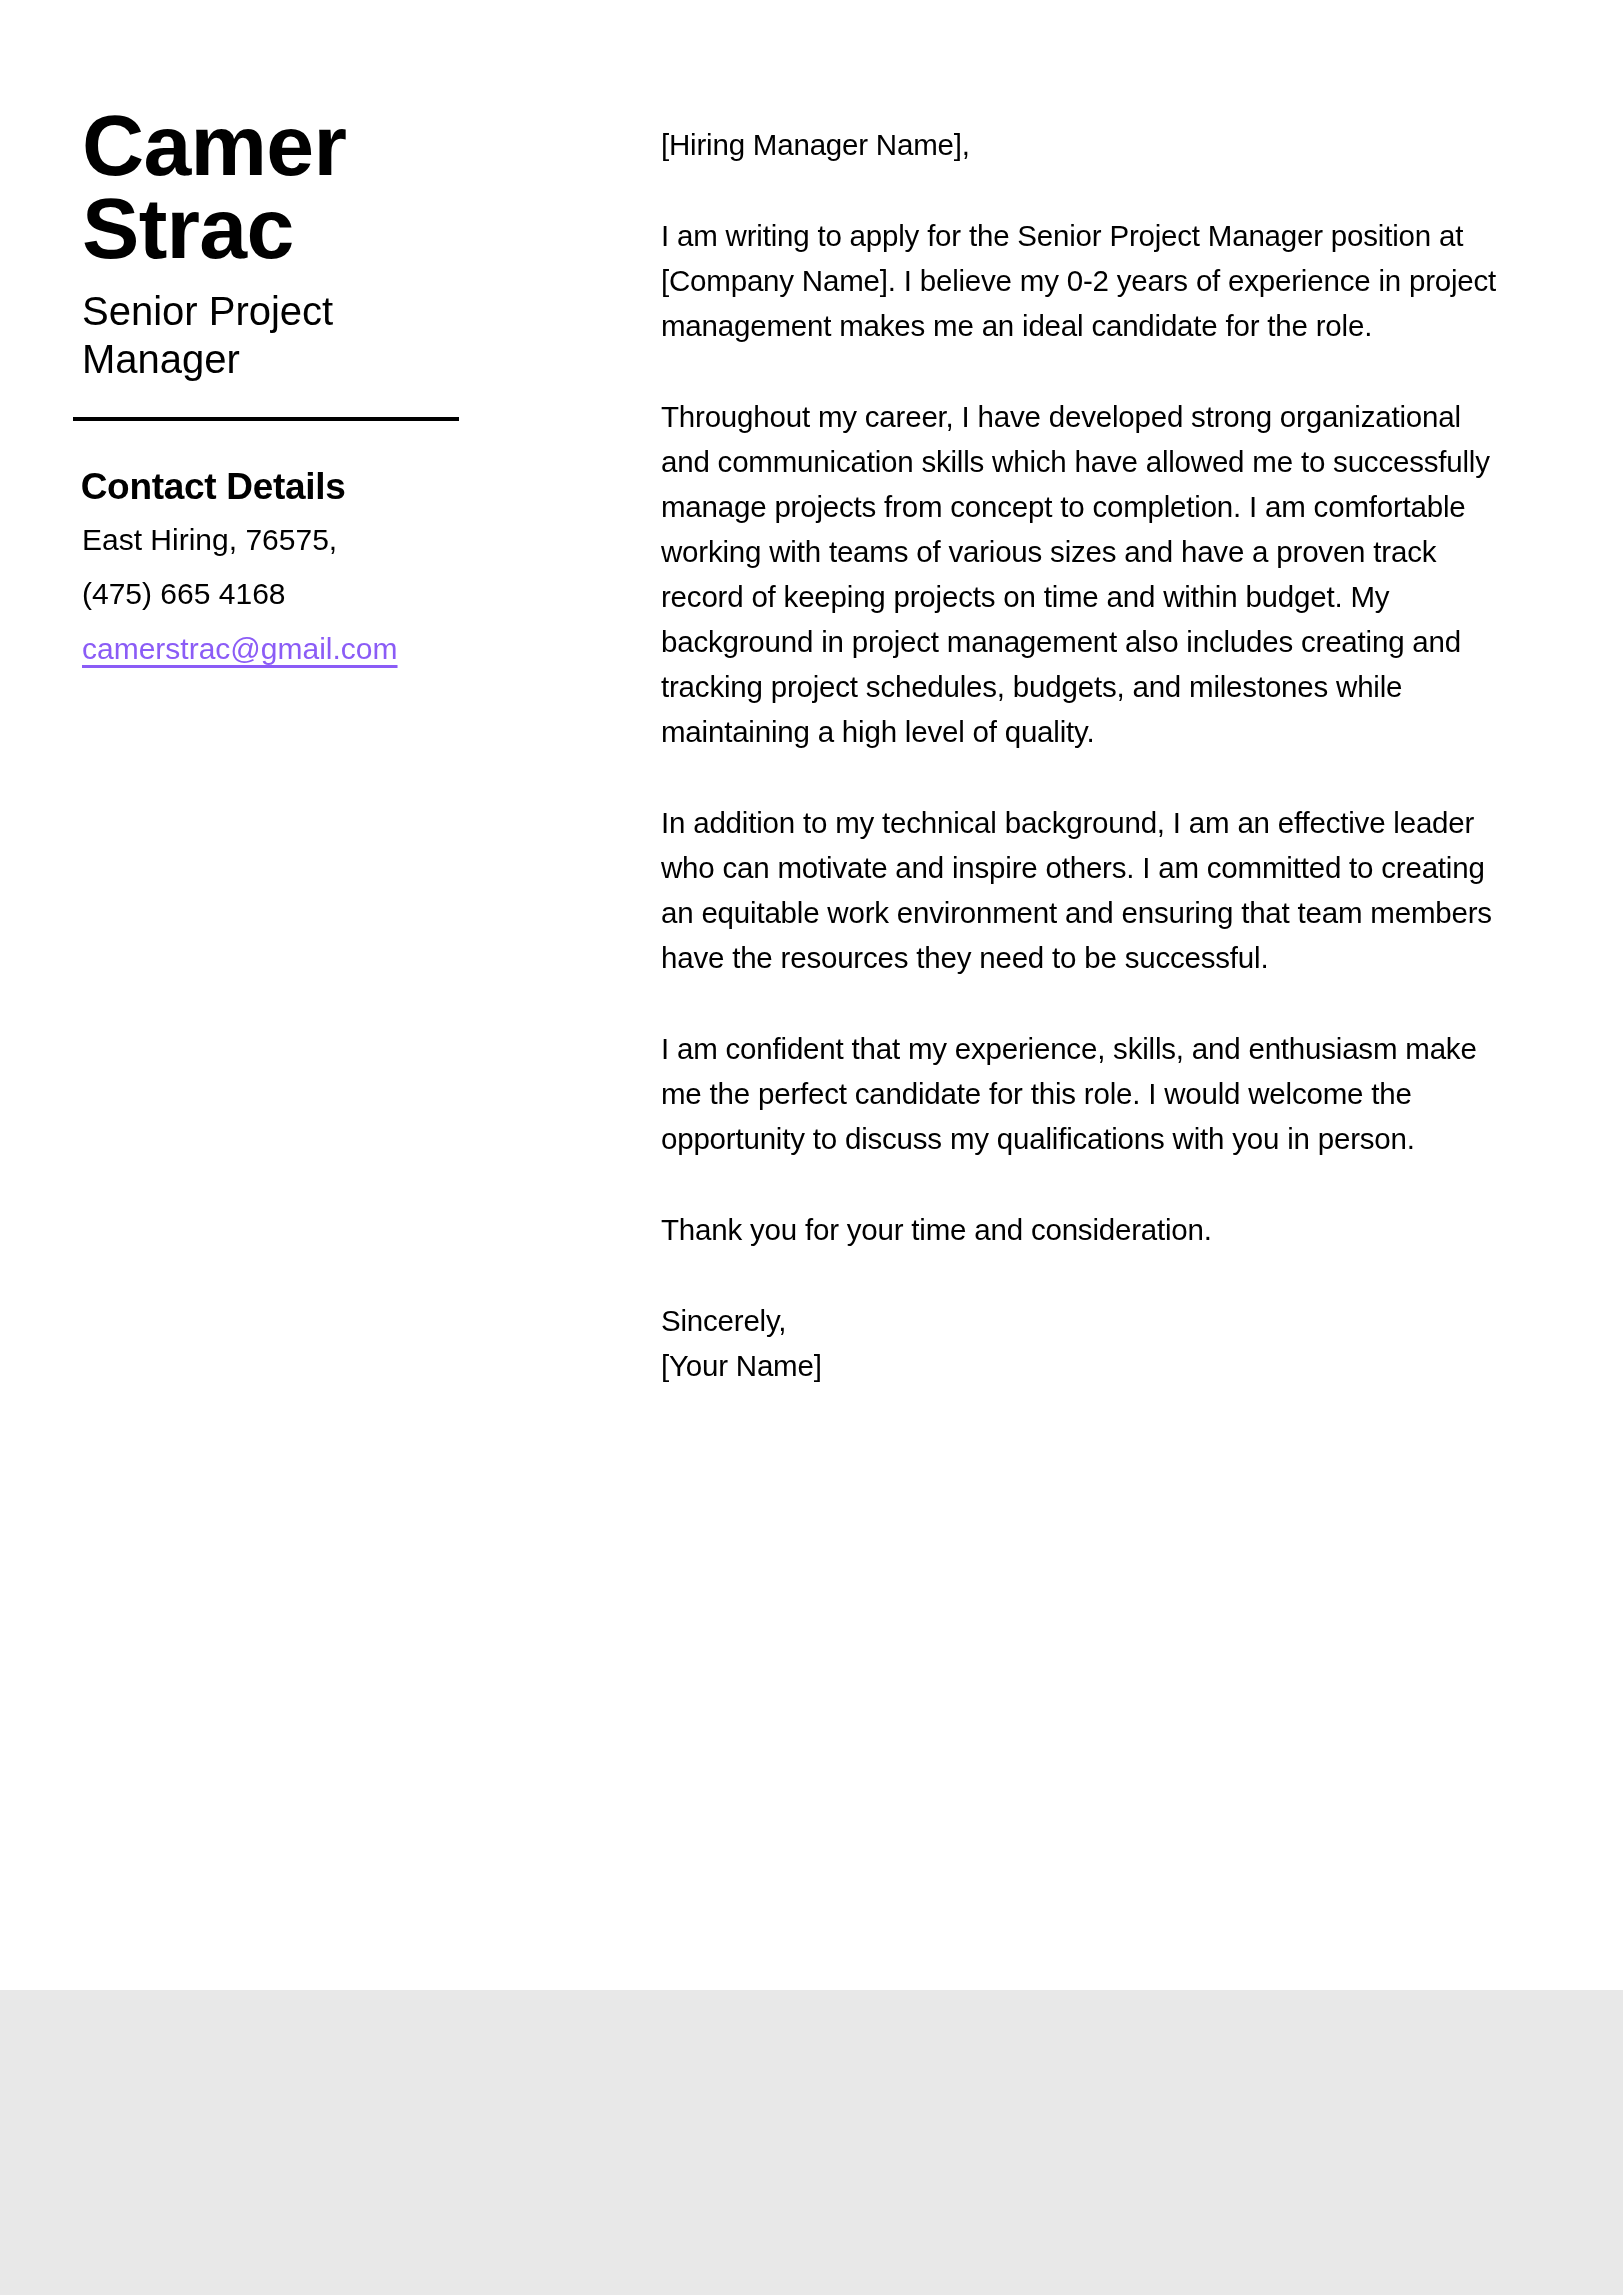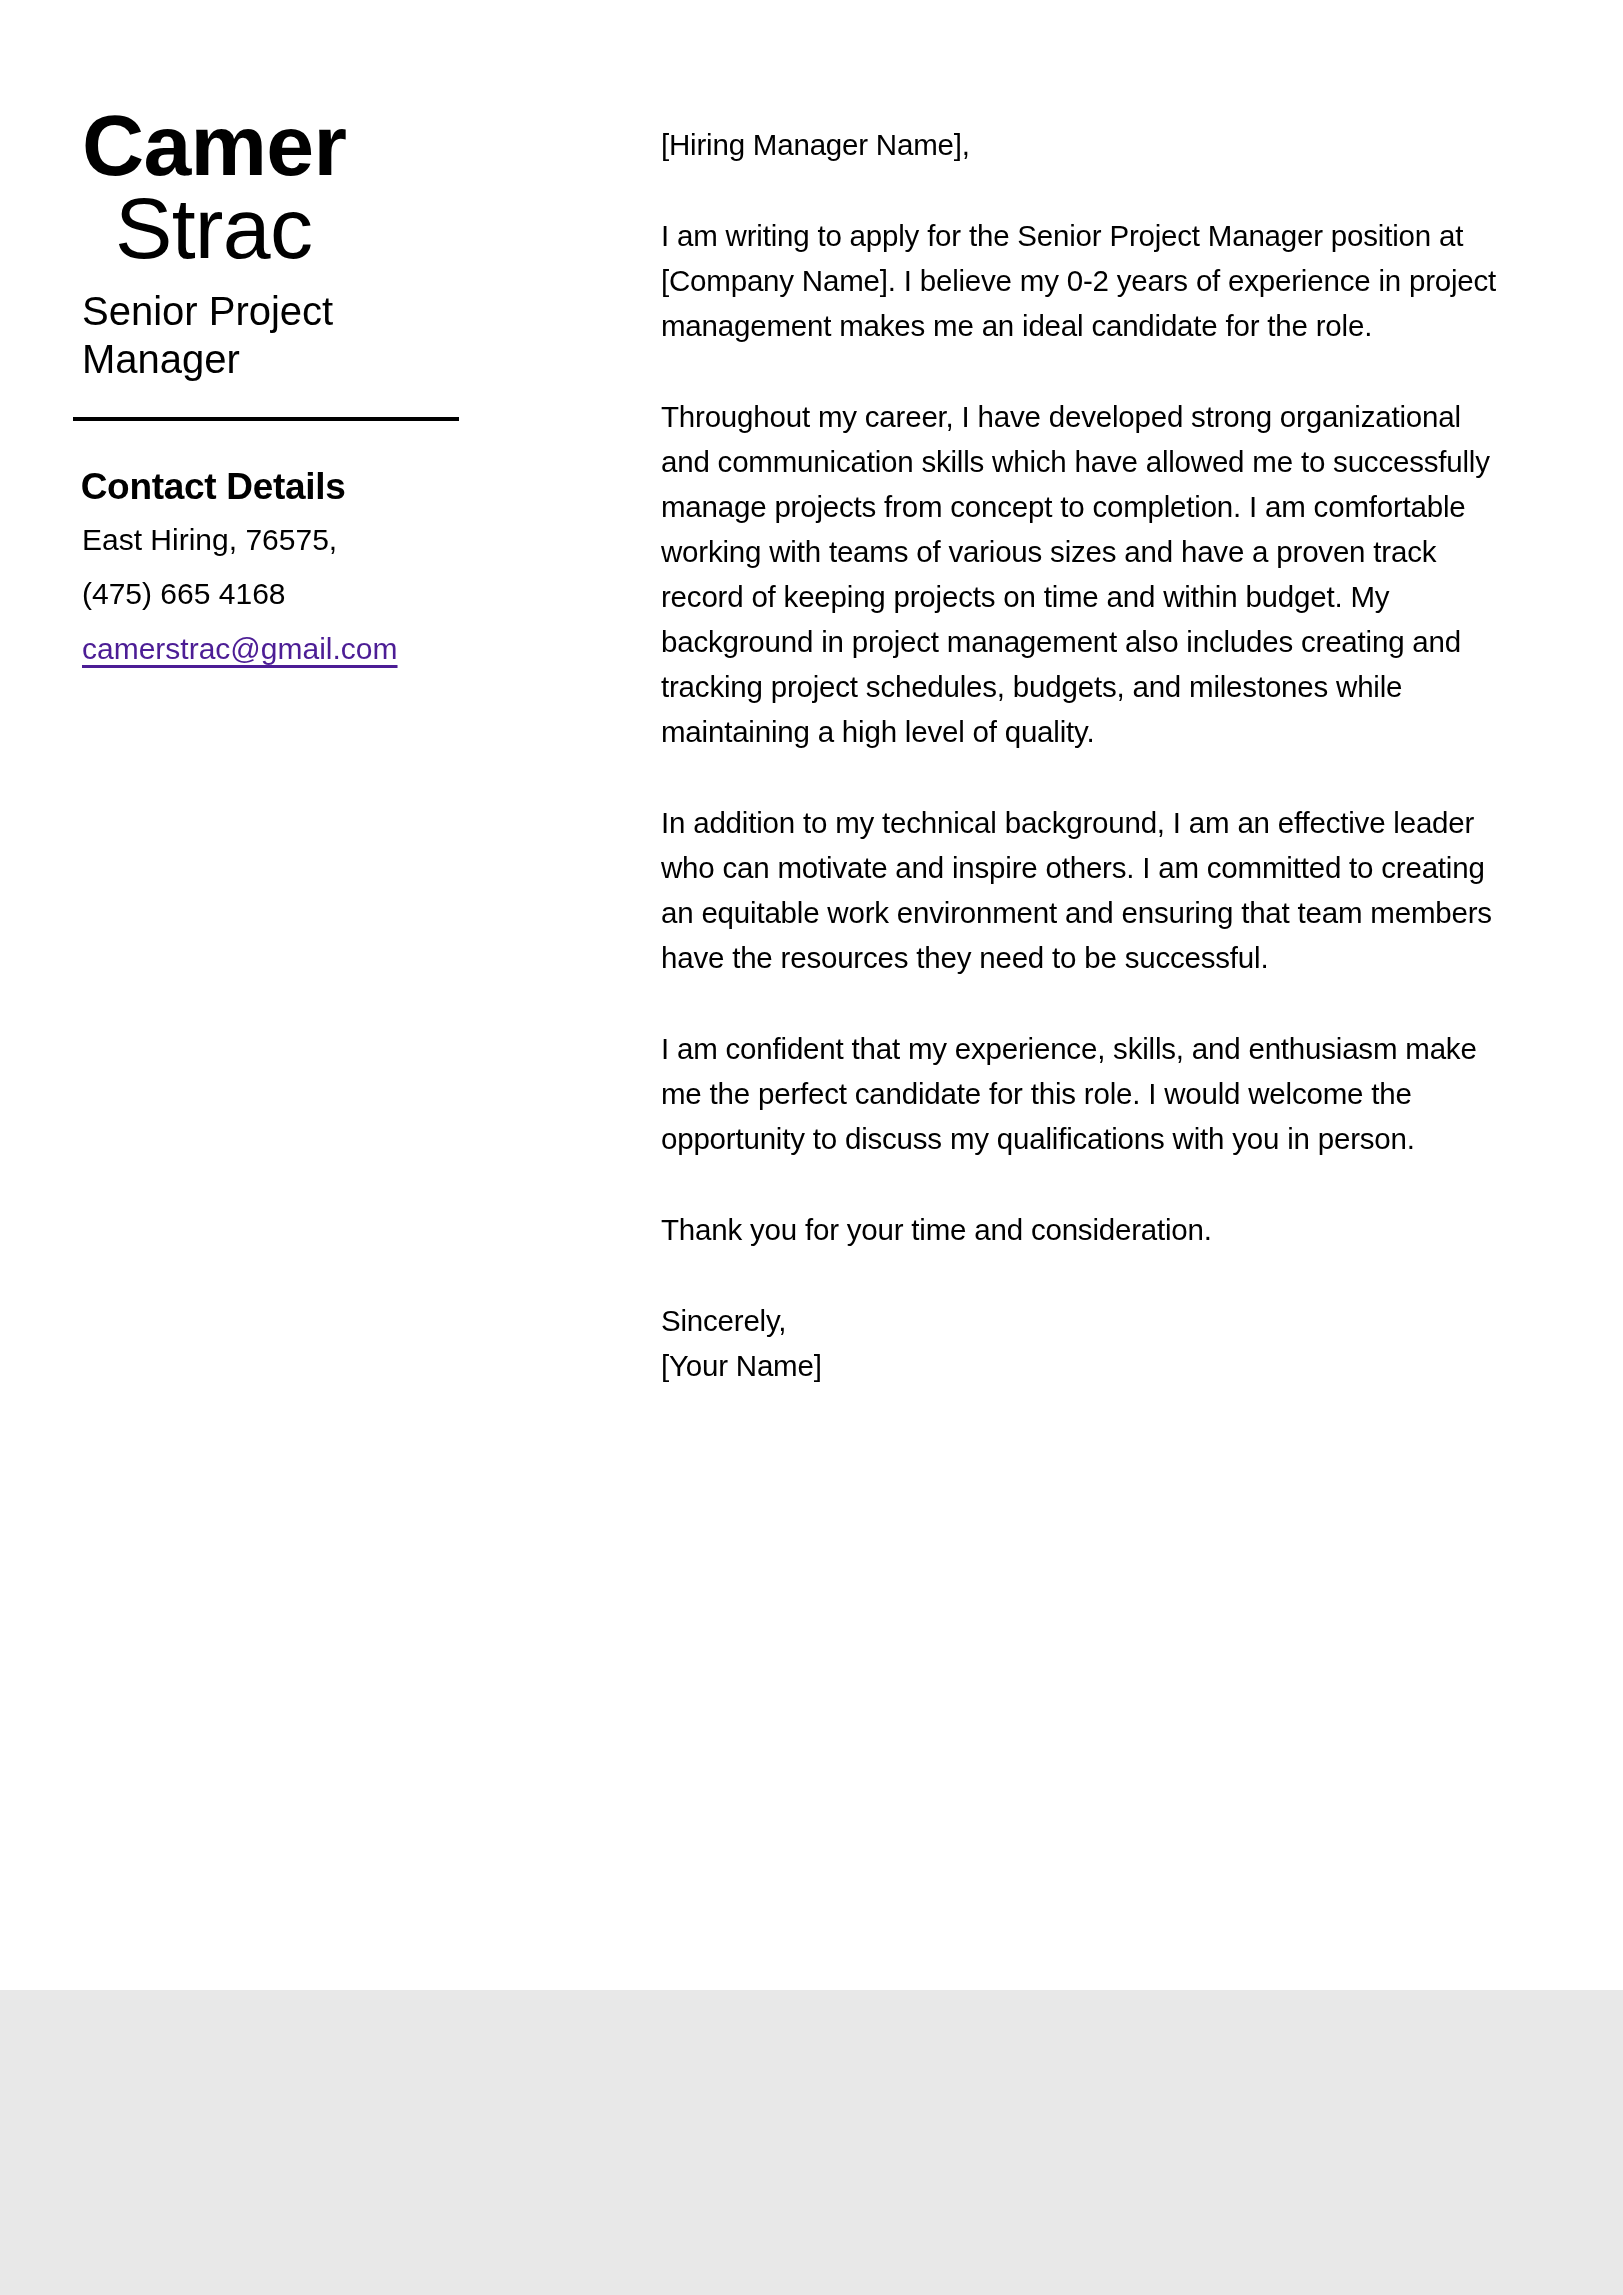--- a/index.html
+++ b/index.html
@@ -26,21 +26,21 @@
   .name {
     position: absolute;
     top: 104px;
     left: 0;
     font-size: 86px;
     line-height: 83px;
     letter-spacing: -0.7px;
     font-weight: 700;
   }
   .name .first, .name .last { display: block; }
-  .name .last { font-weight: 400; margin-left: 33px; }
+  .name .last { font-weight: 700; }
   .job-title {
     position: absolute;
     top: 287px;
     left: 0;
     width: 340px;
     font-size: 40px;
     line-height: 48px;
     font-weight: 400;
   }
   .divider {
@@ -64,21 +64,21 @@
     position: absolute;
     top: 520px;
     left: 0;
     width: 380px;
     font-size: 30px;
     line-height: 40px;
   }
   .contact-item { margin-bottom: 14.4px; }
   .contact-item span { display: block; }
   .email-link {
-    color: #4c1d95;
+    color: #8b5cf6;
     text-decoration: underline;
     text-decoration-thickness: 2.6px;
     text-underline-offset: 5.9px;
   }
 
   
   .letter {
     position: absolute;
     left: 661px;
     top: 122px;

